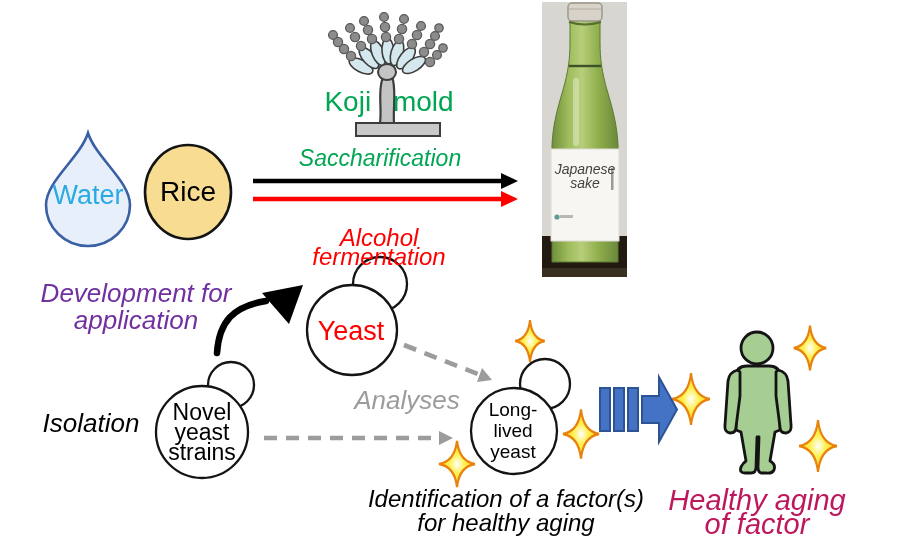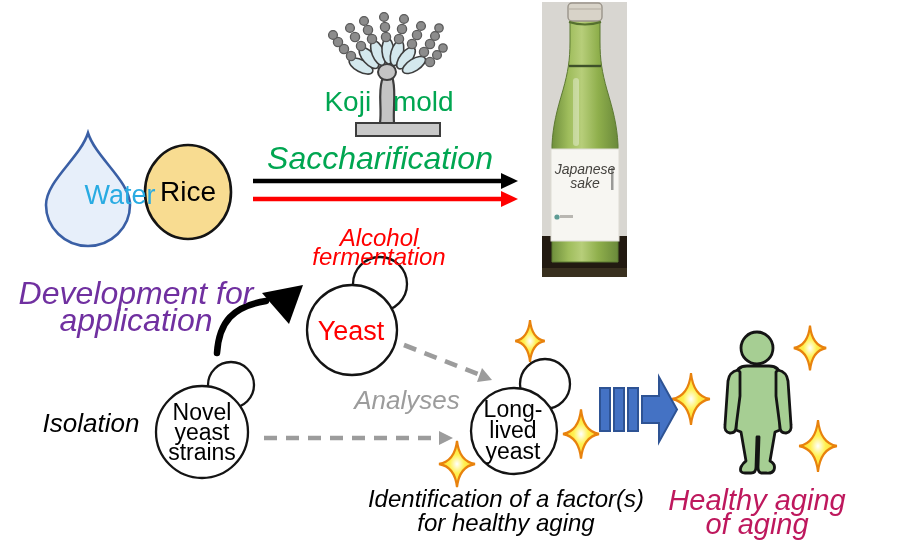--- a/index.html
+++ b/index.html
@@ -3,31 +3,31 @@
 <meta charset="utf-8">
 <style>
   html,body{margin:0;padding:0;background:#fff;}
   #stage{position:relative;width:906px;height:554px;background:#ffffff;overflow:hidden;
          font-family:"Liberation Sans",sans-serif;}
   #art{position:absolute;left:0;top:0;z-index:1;}
   .txt{position:absolute;z-index:2;transform:translate(-50%,-50%);text-align:center;
        white-space:nowrap;line-height:1;}
   .txt span{display:block;}
   .it{font-style:italic;}
-  #t-water{left:88px;top:195px;font-size:27px;color:#29ABE2;margin-left:32px;}
+  #t-water{left:88px;top:195px;font-size:27px;color:#29ABE2;}
   #t-rice{left:188px;top:192px;font-size:28px;color:#000;}
   #t-koji{left:389px;top:102px;font-size:28px;color:#00A651;word-spacing:14px;}
-  #t-sacch{left:380px;top:158px;font-size:32px;color:#00A651;}
+  #t-sacch{left:380px;top:158px;font-size:23px;color:#00A651;}
   #t-alcohol{left:379px;top:227px;font-size:24px;color:#FF0000;line-height:19px;margin-top:20px;}
-  #t-dev{left:136px;top:307px;font-size:32px;color:#7030A0;line-height:27px;}
+  #t-dev{left:136px;top:307px;font-size:26px;color:#7030A0;line-height:27px;}
   #t-breed{left:91px;top:423px;font-size:26px;color:#000;line-height:24px;}
   #t-yeast{left:351px;top:331px;font-size:27px;color:#FF0000;}
   #t-novel{left:202px;top:432px;font-size:23px;color:#000;line-height:20px;}
   #t-analyses{left:407px;top:400px;font-size:26px;color:#9C9C9C;}
-  #t-longlived{left:513px;top:430px;font-size:23px;color:#000;line-height:21px;}
+  #t-longlived{left:513px;top:430px;font-size:19px;color:#000;line-height:21px;}
   #t-ident{left:506px;top:511px;font-size:24px;color:#000;line-height:24px;}
   #t-healthy{left:757px;top:512px;font-size:29px;color:#be185d;line-height:24px;}
   #t-bottle{left:585px;top:176px;font-size:14px;color:#45433F;line-height:14px;
             font-family:Liberation Sans, sans-serif;font-style:italic;}
 </style>
 </head>
 <body>
 
 <div id="stage">
 
@@ -204,16 +204,16 @@
   <span>Long-</span>
   <span>lived</span>
   <span>yeast</span>
 </div>
 <div class="txt it" id="t-ident">
   <span>Identification of a factor(s)</span>
   <span>for healthy aging</span>
 </div>
 <div class="txt it" id="t-healthy">
   <span>Healthy aging</span>
-  <span>of aging</span>
+  <span>of factor</span>
 </div>
 
 </div>
 
 </body></html>

